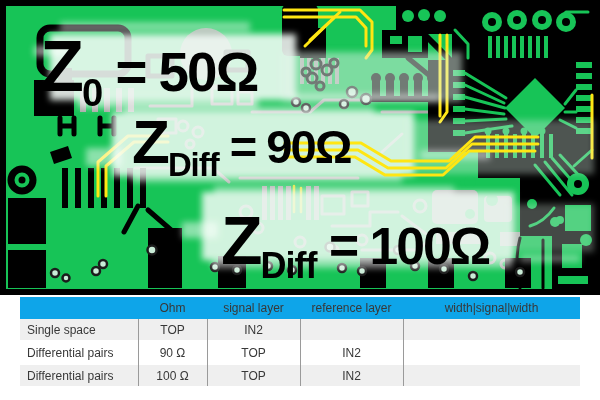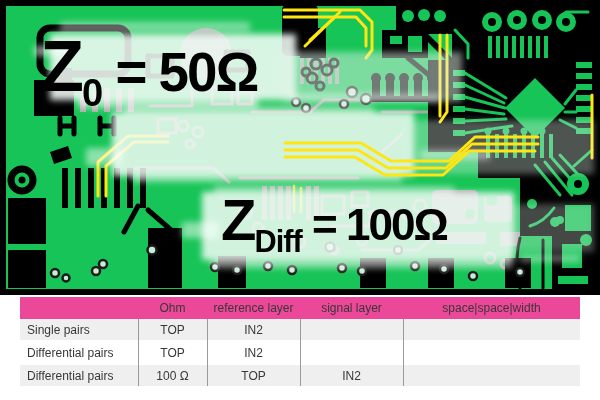--- a/index.html
+++ b/index.html
@@ -20,26 +20,26 @@
   .yl{stroke:var(--trace-yellow,#ffe613);fill:none;stroke-width:3;stroke-linecap:round;stroke-linejoin:round;}
   .via{fill:#c9ecd7;stroke:#1c1c1c;stroke-width:2.5;}
   .gvia{fill:var(--board-green,#17c457);}
 
   
   .imp{position:absolute;color:var(--label-black,#000);font-weight:bold;line-height:1;white-space:pre;letter-spacing:-2px;}
   .imp .sub{font-size:.53em;vertical-align:-0.4em;letter-spacing:-1px;}
   .imp .rest{font-size:.76em;}
   .imp1{left:40px;top:30px;font-size:72px;}
   .imp2{left:132px;top:111px;font-size:62px;}
-  .imp3{left:221px;top:191px;font-size:58px;}
+  .imp3{left:221px;top:206px;font-size:68px;}
 
   
   .tbl{position:absolute;left:20px;top:297px;width:560px;color:var(--table-text,#383838);font-size:12px;}
   .trow{display:grid;grid-template-columns:118px 69px 93px 103px 177px;height:21px;align-items:center;}
-  .thead{background:#ec4899;height:22px;}
+  .thead{background:#0ea5e9;height:22px;}
   .rows{position:relative;}
   .drow{background:var(--table-row-bg,#efefef);margin-bottom:2px;}
   .drow:last-child{margin-bottom:0;}
   .drow.alt{background:#fff;}
   .c{text-align:center;white-space:pre;}
   .c0{text-align:left;padding-left:7px;}
   .vdiv{position:absolute;top:0;height:100%;width:1px;background:var(--table-divider,#9a9a9a);}
 </style>
 </head>
 <body>
@@ -346,39 +346,41 @@
       </g>
 
       <g class="yl">
         <path d="M285,150 H358 L388,168 H446 L472,144 H538"></path>
         <path d="M285,143 H361 L391,161 H449 L475,137 H538"></path>
         <path d="M285,157 H355 L385,175 H443 L469,151 H535"></path>
       </g>
     </svg>
 
     <div class="imp imp1"><span class="sym">Z</span><span class="sub">0</span><span class="rest"> = 50Ω</span></div>
+    <div class="imp imp2"><span class="sym">Z</span><span class="sub">Diff</span><span class="rest"> = 90Ω</span></div>
     <div class="imp imp3"><span class="sym">Z</span><span class="sub">Diff</span><span class="rest"> = 100Ω</span></div>
   </div>
 
   <div class="tbl">
     <div class="trow thead">
       <div class="c c0"></div>
       <div class="c">Ohm</div>
+      <div class="c">signal layer</div>
       <div class="c">reference layer</div>
-      <div class="c">signal layer</div>
-      <div class="c">space|space|width</div>
+      <div class="c">width|signal|width</div>
     </div>
     <div class="rows">
       <div class="trow drow">
-        <div class="c c0">Single pairs</div>
+        <div class="c c0">Single space</div>
         <div class="c">TOP</div>
         <div class="c">IN2</div>
       </div>
       <div class="trow drow alt">
         <div class="c c0">Differential pairs</div>
+        <div class="c">90 Ω</div>
         <div class="c">TOP</div>
         <div class="c">IN2</div>
       </div>
       <div class="trow drow">
         <div class="c c0">Differential pairs</div>
         <div class="c">100 Ω</div>
         <div class="c">TOP</div>
         <div class="c">IN2</div>
       </div>
       <div class="vdiv" style="left:118px"></div>

